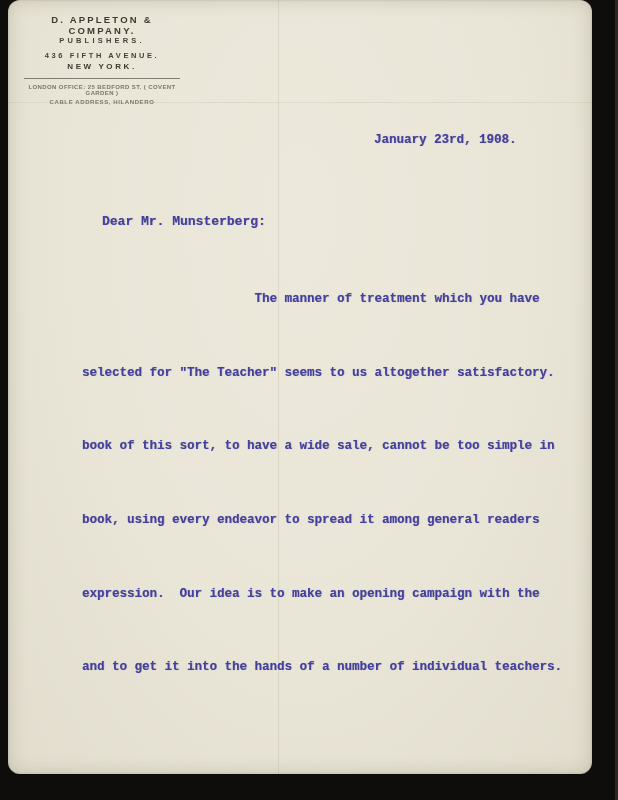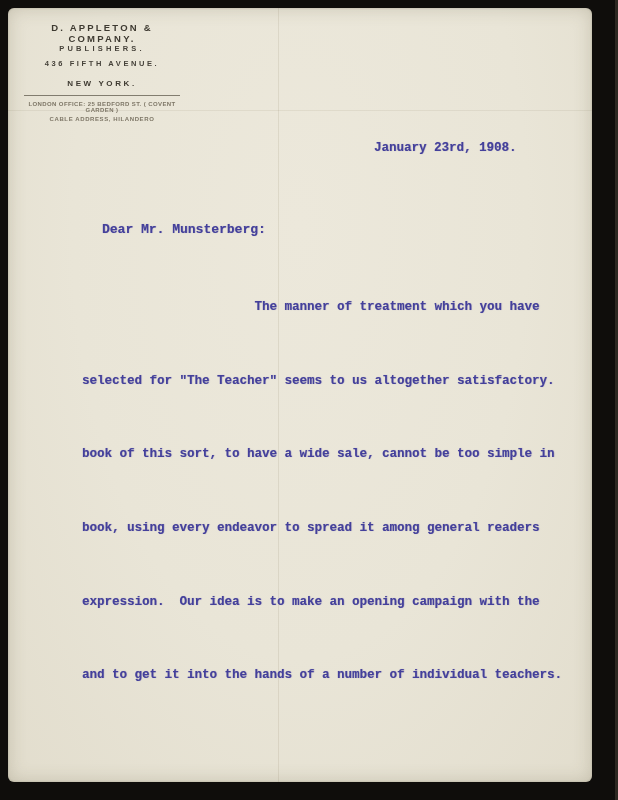--- a/index.html
+++ b/index.html
@@ -11,45 +11,45 @@
   }
   .scan-stage {
     position: absolute; left: 0; top: 0; width: 618px; height: 800px;
     background: #0f0d0b;
   }
   .scan-edge-right {
     position: absolute; right: 0; top: 0; width: 3px; height: 100%;
     background: #3a342c; opacity: .7;
   }
   .paper {
-    position: absolute; left: 8px; top: 8px; width: 584px; height: 774px;
+    position: absolute; left: 8px; top: 0; width: 584px; height: 774px;
     background: radial-gradient(ellipse at 50% 28%, #ece8db 0%, #e9e5d7 55%, #e2ddcd 100%);
     box-shadow: inset 0 0 18px rgba(90,80,55,0.22), inset 0 0 2px rgba(60,50,30,0.25);
-    border-radius: 6px;
+    border-radius: 12px;
   }
   .crease-v {
     position: absolute; left: 270px; top: 0; width: 1px; height: 100%;
     background: rgba(120,108,80,0.13);
   }
   .crease-h {
     position: absolute; left: 0; top: 102px; width: 100%; height: 1px;
     background: rgba(120,108,80,0.10);
   }
 
   
   .letterhead {
     position: absolute; left: 10px; top: 14px; width: 168px;
     text-align: center;
     font-family: "Liberation Sans", sans-serif;
     color: #3e3a31;
   }
   .lh-company  { font-size: 9.5px; letter-spacing: 2.2px; font-weight: 600; }
   .lh-pub      { font-size: 7.5px; letter-spacing: 3.2px; font-weight: 600; color: #46423a; }
   .lh-ave      { font-size: 7.5px; letter-spacing: 2.6px; margin-top: 6px; font-weight: 700; color: #46423a; }
-  .lh-city     { font-size: 8px;   letter-spacing: 2.6px; margin-top: 11px; font-weight: 700; }
+  .lh-city     { font-size: 8px;   letter-spacing: 2.6px; margin-top: 2px; font-weight: 700; }
   .lh-rule     { height: 1px; background: #5f594c; margin: 7px 6px 0 6px; opacity: .75; }
   .lh-office   { font-size: 6px; letter-spacing: .4px; margin-top: 5px; color: #7d7666; font-weight: 600; }
   .lh-cable    { font-size: 6px; letter-spacing: .6px; margin-top: 3px; color: #7d7666; font-weight: 600; }
 
   
   .type {
     color: #44409b;
     font-family: "Liberation Mono", monospace;
     font-weight: bold;
     text-shadow: 0.4px 0.4px 0.7px rgba(62,56,150,0.5);

